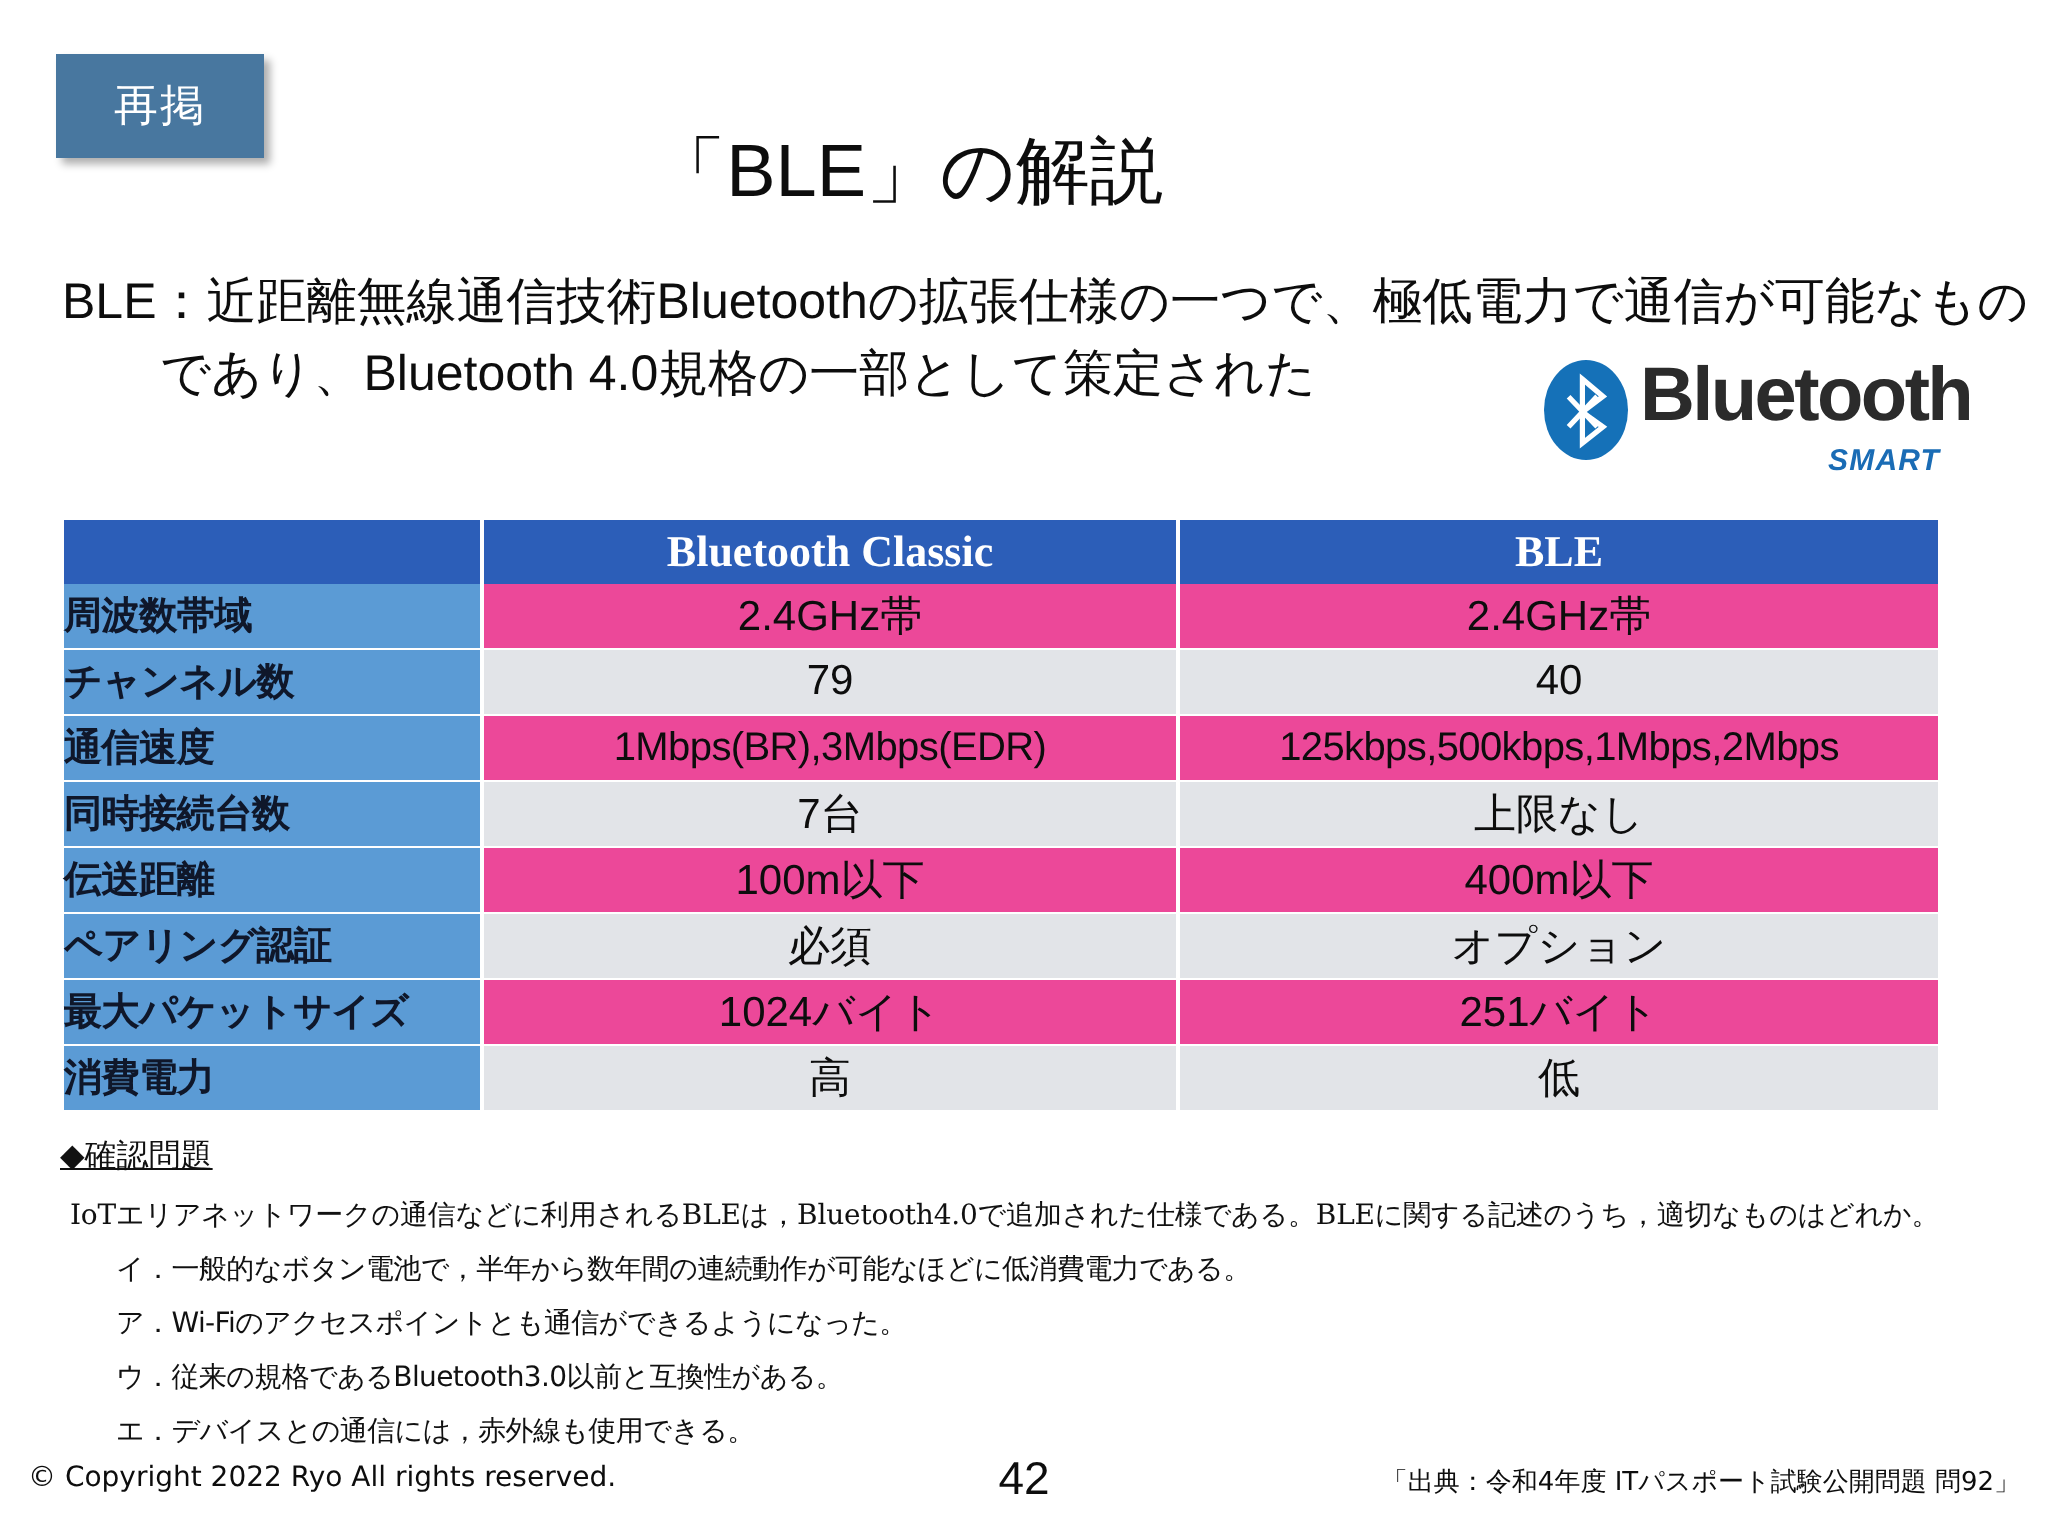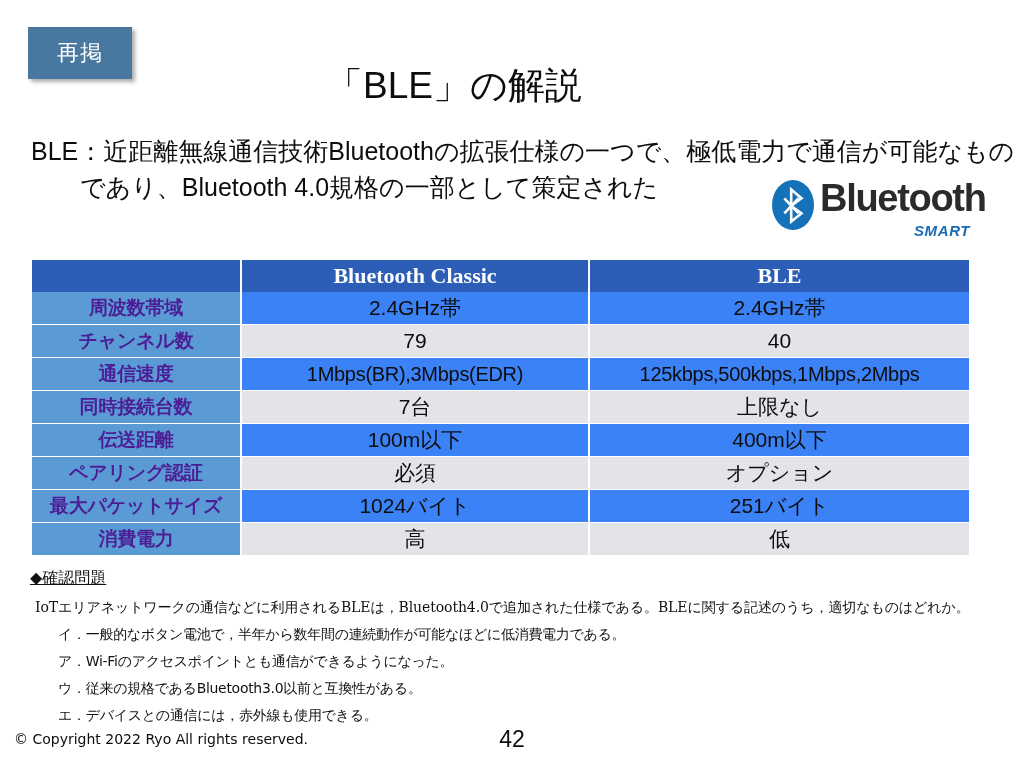--- a/index.html
+++ b/index.html
@@ -134,37 +134,36 @@
     background: #2c5eb8;
     color: #ffffff;
     font-size: 22px;
     font-weight: bold;
     text-align: center;
     border-left: 2px solid #ffffff;
     font-family: Liberation Serif, serif;
   }
   .row-label {
     background: #5b9bd5;
-    color: #4c1d95;
+    color: #0f172a;
     font-size: 19px;
     font-weight: bold;
-    text-align: center;
     border-bottom: 1px solid #ffffff;
     font-family: "DejaVu Sans", "Liberation Sans", sans-serif;
     letter-spacing: -0.2px;
   }
   .cell {
     font-size: 21px;
     text-align: center;
     color: #0d0d0d;
     border-left: 2px solid #ffffff;
     border-bottom: 1px solid #ffffff;
     font-family: "Liberation Sans", "DejaVu Sans", sans-serif;
   }
-  tr.band-odd .cell { background: #3b82f6; }
+  tr.band-odd .cell { background: #ec4899; }
   tr.band-even .cell { background: #e2e4e8; }
   .cell.tight { font-size: 20px; letter-spacing: -0.3px; }
 
   
   .quiz {
     position: absolute;
     left: 30px;
     top: 568px;
     width: 980px;
     color: #111111;
@@ -303,14 +302,15 @@
     <div class="quiz-heading">◆確認問題</div>
     <div class="quiz-stem">IoTエリアネットワークの通信などに利用されるBLEは，Bluetooth4.0で追加された仕様である。BLEに関する記述のうち，適切なものはどれか。</div>
     <div class="quiz-choice">イ．一般的なボタン電池で，半年から数年間の連続動作が可能なほどに低消費電力である。</div>
     <div class="quiz-choice">ア．Wi-Fiのアクセスポイントとも通信ができるようになった。</div>
     <div class="quiz-choice">ウ．従来の規格であるBluetooth3.0以前と互換性がある。</div>
     <div class="quiz-choice">エ．デバイスとの通信には，赤外線も使用できる。</div>
   </div>
 
   <div class="footer-copy">© Copyright 2022 Ryo All rights reserved.</div>
   <div class="footer-page">42</div>
+  <div class="footer-source">「出典：令和4年度 ITパスポート試験公開問題 問92」</div>
 
 </div>
 
 </body></html>

